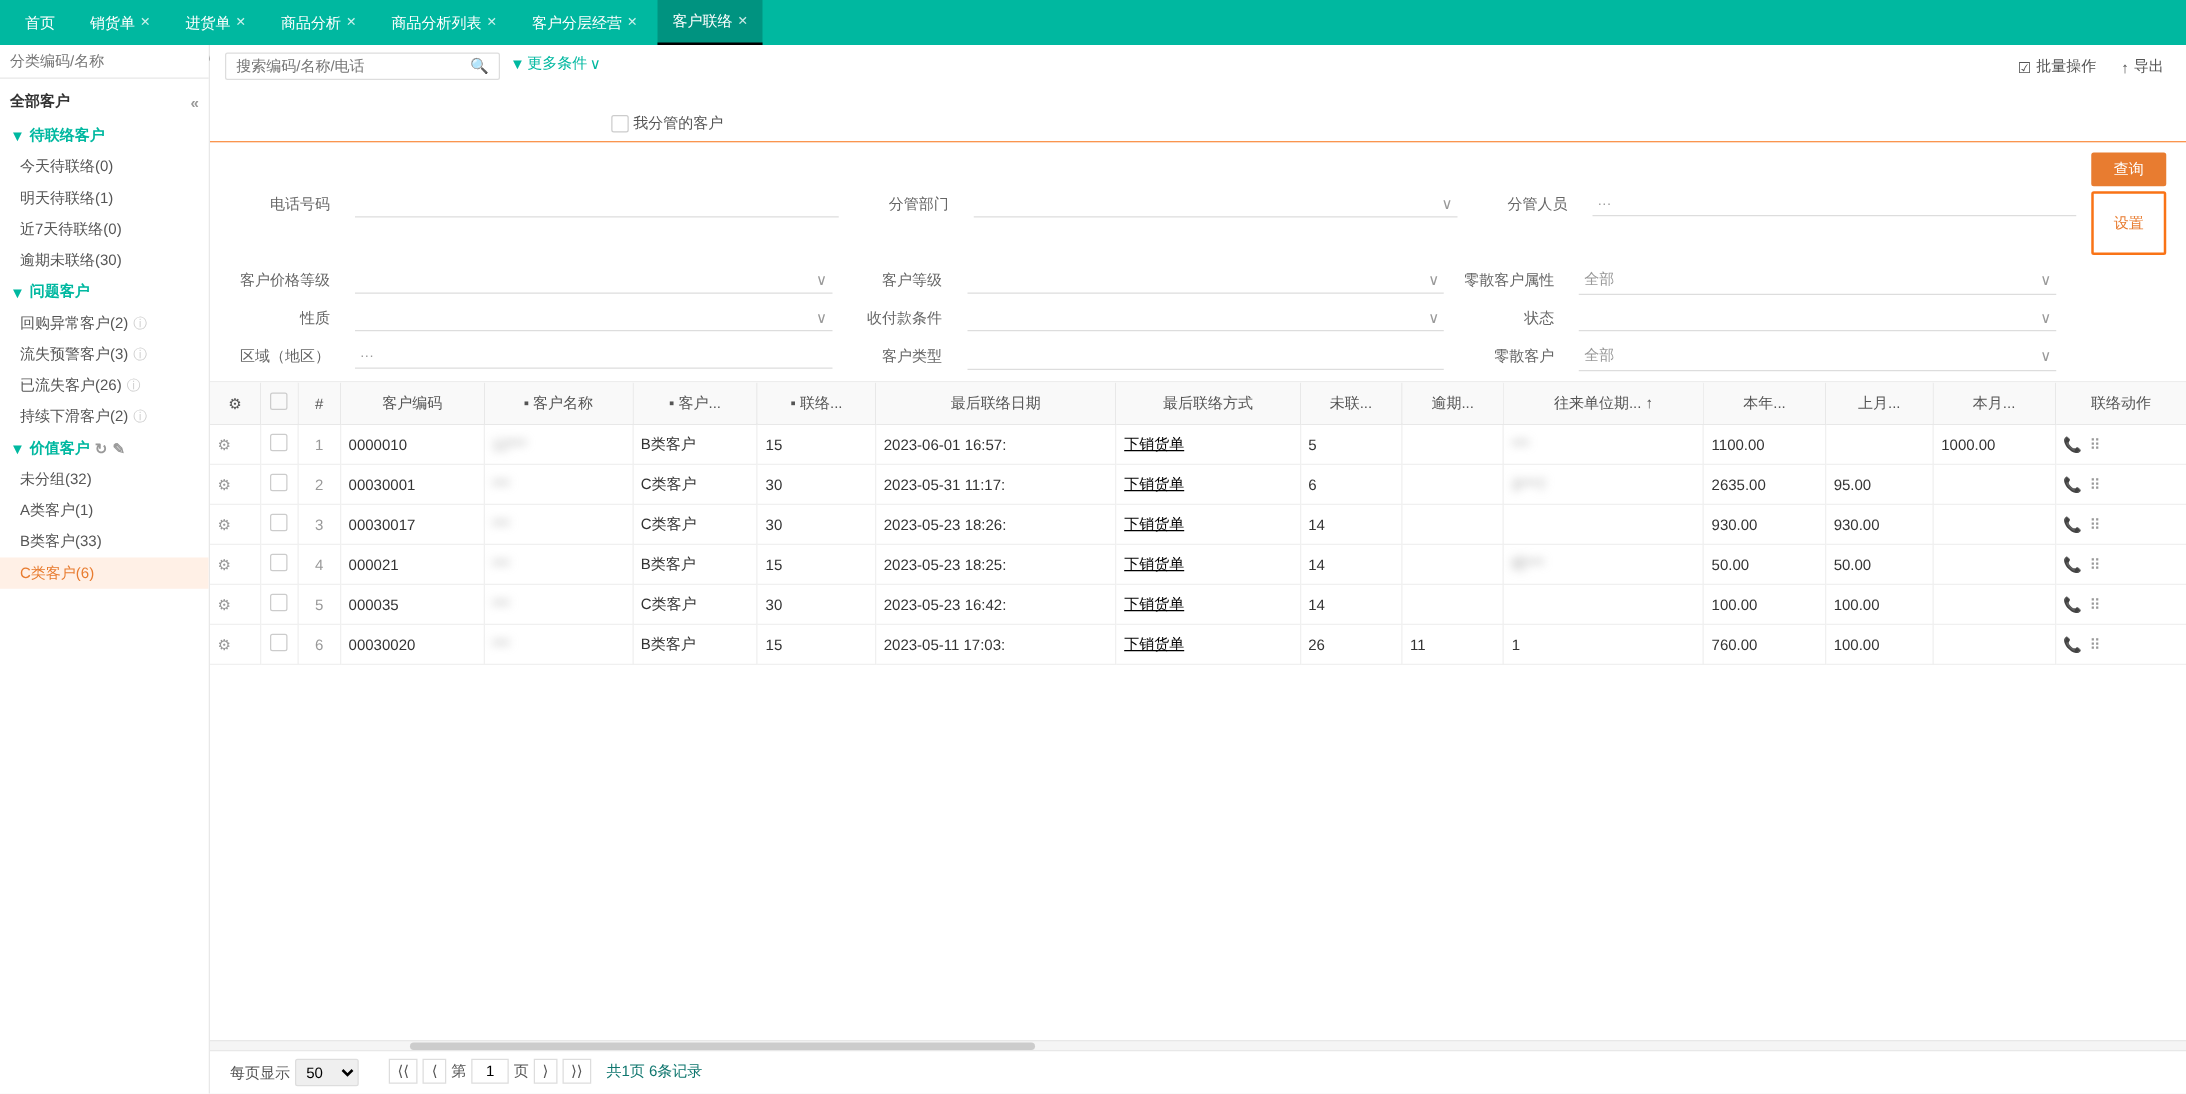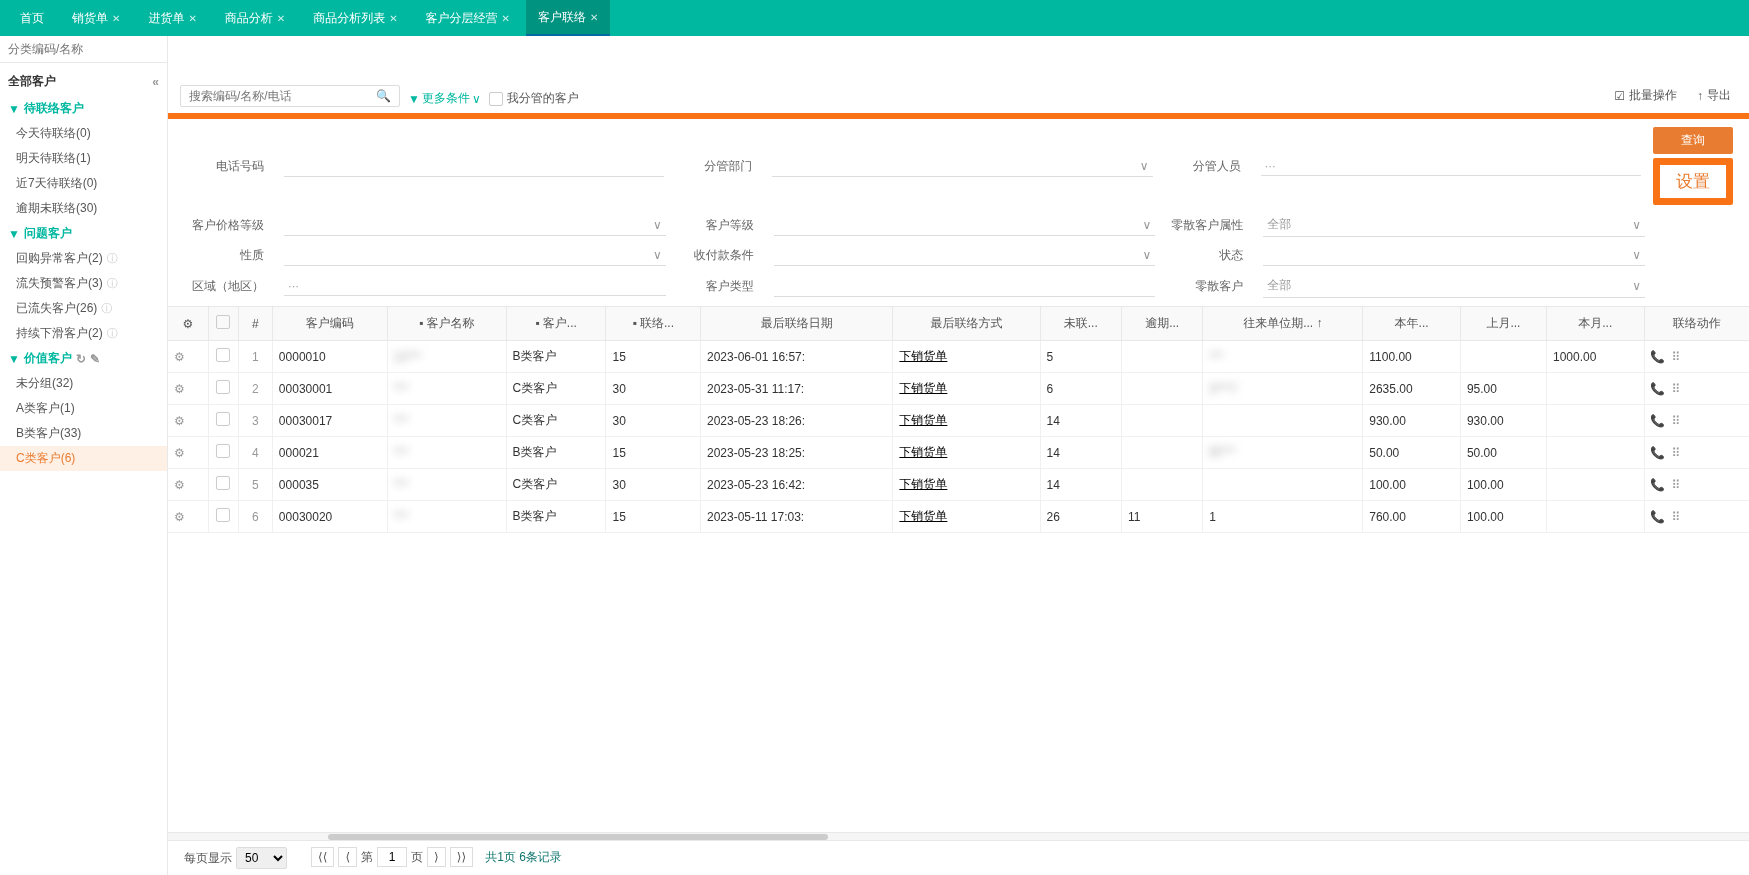--- a/index.html
+++ b/index.html
@@ -17,21 +17,21 @@
     .nav-item {
       display: flex;
       align-items: center;
       padding: 0 12px;
       height: 100%;
       color: #fff;
       cursor: pointer;
       font-size: 13px;
       white-space: nowrap;
     }
-    .nav-item.active { background: rgba(0,0,0,0.2); border-bottom: 2px solid #0369a1; }
+    .nav-item.active { background: rgba(0,0,0,0.2); border-bottom: 2px solid #000000; }
     .nav-close {
       margin-left: 4px;
       font-size: 10px;
       opacity: 0.8;
     }
 
     
     .main-layout {
       display: flex;
       height: calc(100vh - 36px);
@@ -102,24 +102,24 @@
     .content-area {
       flex: 1;
       display: flex;
       flex-direction: column;
       overflow: hidden;
     }
 
     
     .filter-bar {
       display: flex;
-      align-items: flex-end;
+      align-items: flex-start;
       padding: 6px 12px;
       background: #fff;
-      border-bottom: 6px solid #f97316;
+      border-bottom: 1px solid #f97316;
       gap: 8px;
     }
     .filter-search {
       display: flex;
       align-items: center;
       border: 1px solid #ddd;
       border-radius: 2px;
       padding: 3px 8px;
       gap: 4px;
       width: 220px;
@@ -210,25 +210,25 @@
       color: #fff;
       border: none;
       border-radius: 2px;
       padding: 5px 16px;
       cursor: pointer;
       font-size: 12px;
     }
     .btn-set {
       background: #fff;
       color: #e87c30;
-      border: 7px solid #f97316;
+      border: 2px solid #f97316;
       border-radius: 2px;
-      padding: 5px 16px;
-      cursor: pointer;
-      font-size: 17px;
+      padding: 15px 16px;
+      cursor: pointer;
+      font-size: 12px;
     }
     .filter-actions {
       display: flex;
       flex-direction: column;
       gap: 4px;
       margin-left: 4px;
     }
 
     
     .table-area {

